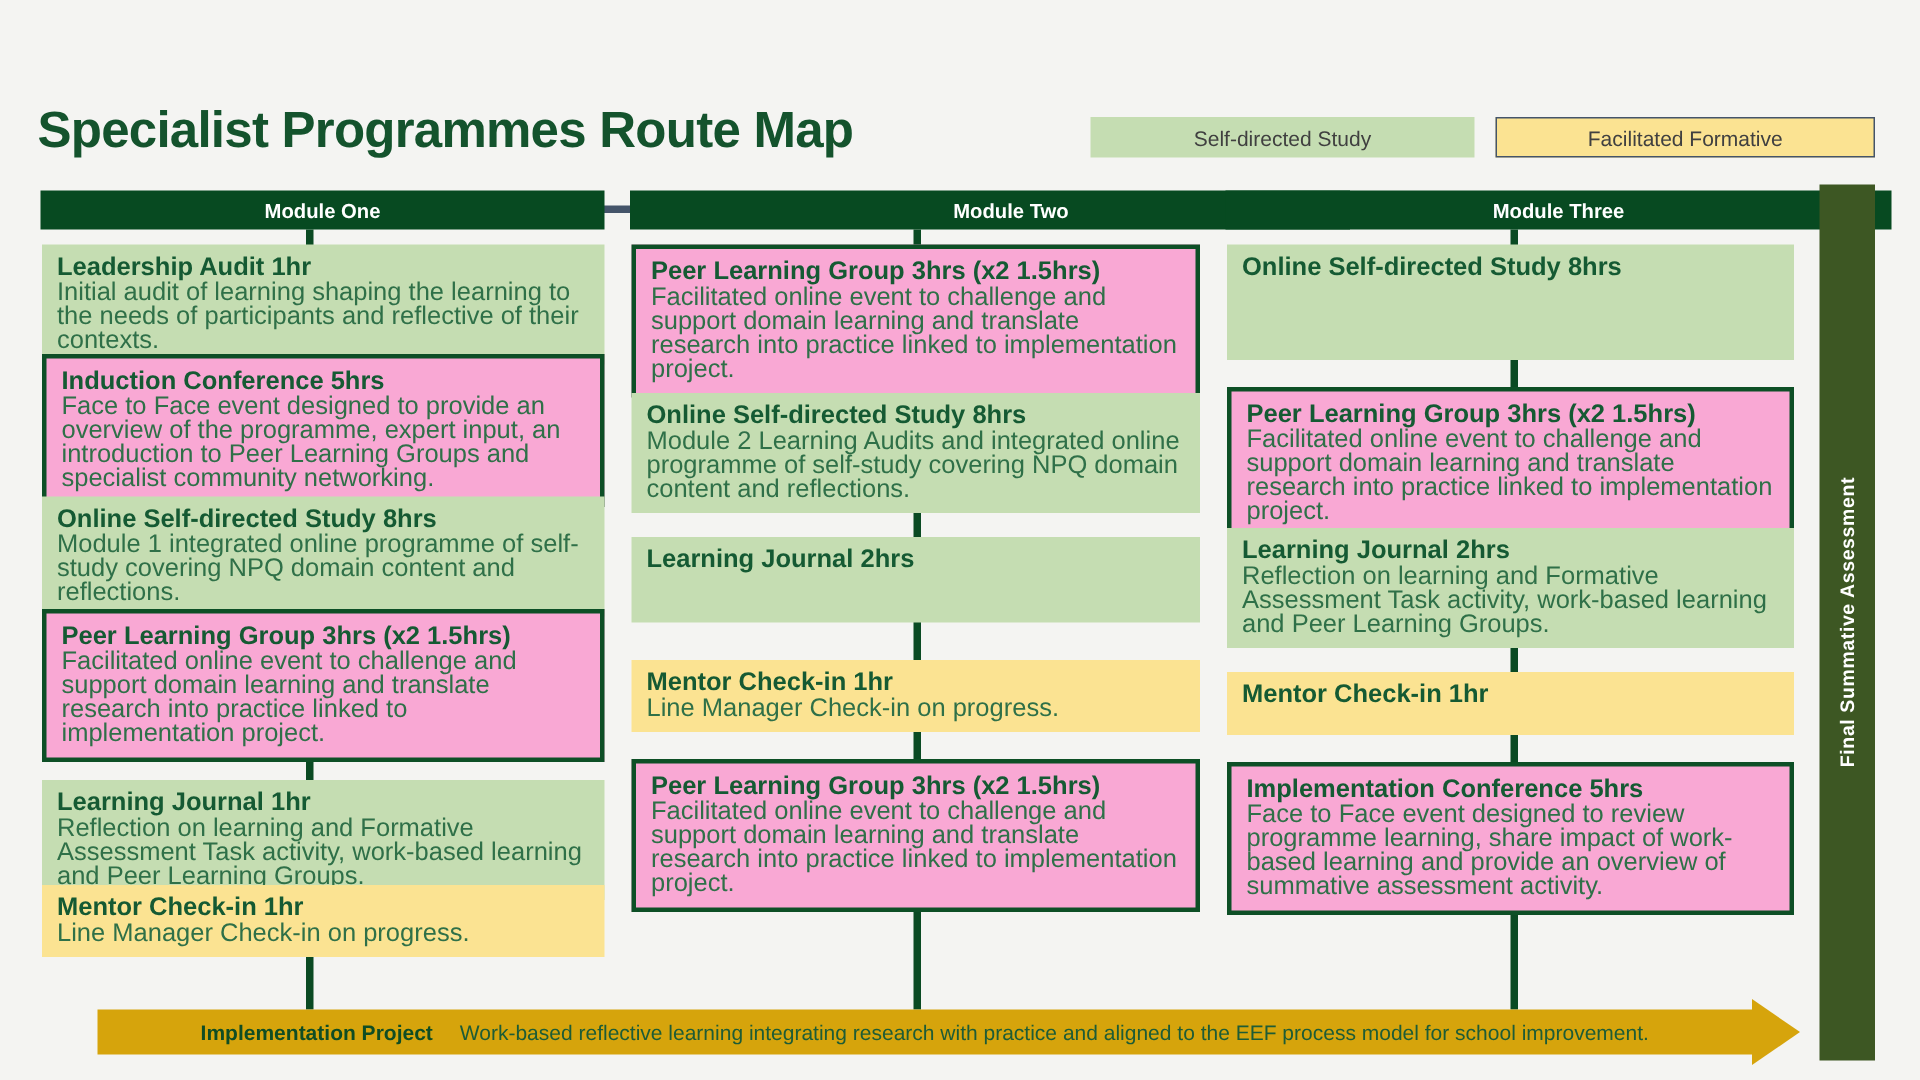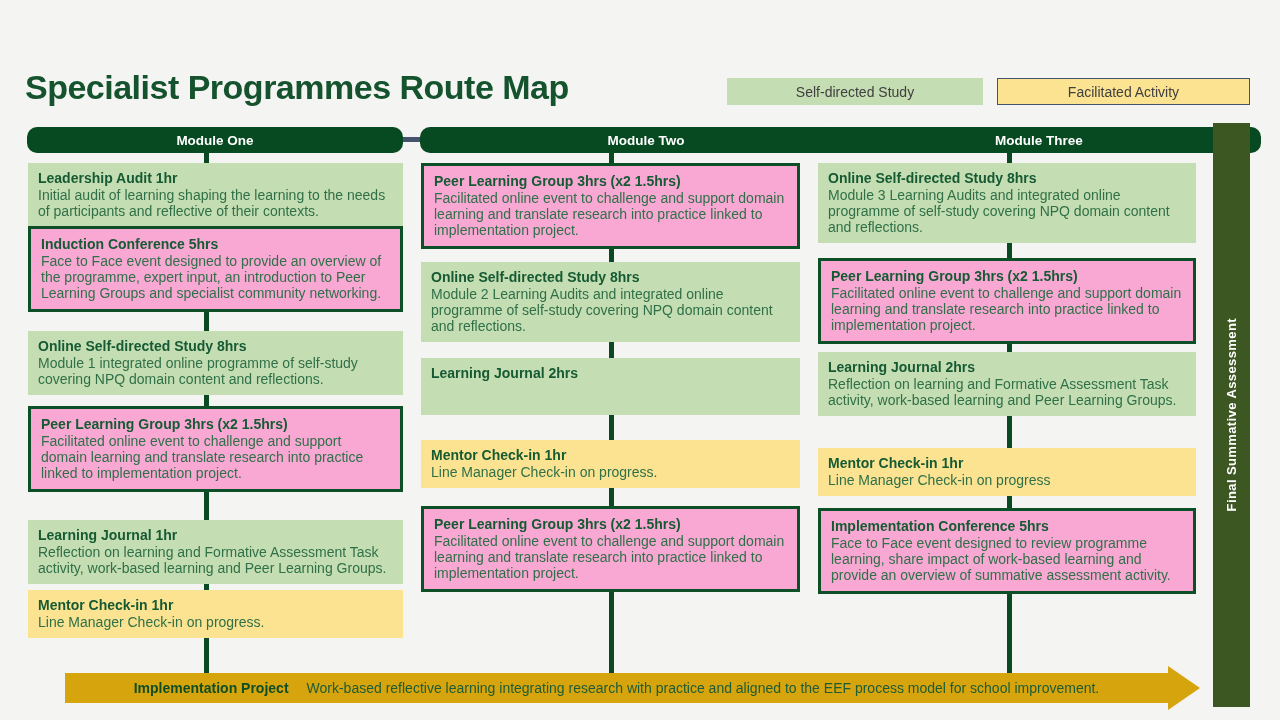--- a/index.html
+++ b/index.html
@@ -26,56 +26,56 @@
     font-size: 14px; color: #404040; box-sizing: border-box;
   }
   .legend-self { left: 727px; width: 256px; background: #c5ddb2; }
   .legend-fac  { left: 997px; width: 253px; background: #fbe392; border: 1px solid #44546a; }
 
   
   .module-header {
     position: absolute; top: 127px; height: 26px;
     background: #074a21; color: #ffffff;
     display: flex; align-items: center; justify-content: center;
-    font-size: 13.5px; font-weight: bold; z-index: 2; border-radius: 10px;
+    font-size: 13.5px; font-weight: bold; z-index: 2;
   }
   .mh1 { left: 27px;  width: 376px; }
-  .mh2 { left: 420px; width: 452px; }
+  .mh2 { left: 420px; width: 452px; padding-left: 28px; }
   .mh3 { left: 817px; width: 444px; }
   .header-connector {
     position: absolute; top: 137px; height: 5px; background: #44546a; z-index: 1;
   }
   .hc1 { left: 402px; width: 19px; }
   .hc2 { left: 799px; width: 19px; }
 
   
   .spine {
     position: absolute; width: 5px; top: 153px; height: 520px;
     background: #0a4a23; z-index: 0;
   }
   .spine1 { left: 204px; }
   .spine2 { left: 609px; }
   .spine3 { left: 1007px; }
 
   
   .box {
     position: absolute; box-sizing: border-box;
     padding: 7px 10px 8px 10px; z-index: 1;
-    font-size: 14px; line-height: 16px;
+    font-size: 17px; line-height: 16px;
   }
   .box-title { font-weight: bold; color: #155a33; margin-bottom: 1px; }
   .box-body  { color: #2f7048; }
   .green  { background: #c5ddb2; }
   .yellow { background: #fbe392; }
   .yellow-b { background: #f9a8d4; border: 3px solid #0d4f26; }
 
   
   .c1 { left: 28px; width: 375px; }
   .m1b1 { top: 163px; min-height: 59px; }
-  .m1b2 { top: 226px; min-height: 80px; }
+  .m1b2 { top: 236px; min-height: 80px; }
   .m1b3 { top: 331px; min-height: 59px; }
   .m1b4 { top: 406px; min-height: 80px; }
   .m1b5 { top: 520px; min-height: 57px; }
   .m1b6 { top: 590px; min-height: 41px; }
 
   
   .c2 { left: 421px; width: 379px; }
   .m2b1 { top: 163px; min-height: 77px; }
   .m2b2 { top: 262px; min-height: 74px; }
   .m2b3 { top: 358px; min-height: 57px; }
@@ -120,21 +120,21 @@
 <body>
 
 <div class="stage">
 
   <h1 class="page-title">Specialist Programmes Route Map</h1>
 
   <div class="legend-box legend-self">
     <span>Self-directed Study</span>
   </div>
   <div class="legend-box legend-fac">
-    <span>Facilitated Activity</span>
+    <span>Facilitated Formative</span>
   </div>
 
   <div class="module-header mh1">Module One</div>
   <div class="header-connector hc1"></div>
   <div class="module-header mh2">Module Two</div>
   <div class="header-connector hc2"></div>
   <div class="module-header mh3">Module Three</div>
 
   <div class="spine spine1"></div>
   <div class="spine spine2"></div>
@@ -180,33 +180,31 @@
     <div class="box-title">Mentor Check-in 1hr</div>
     <div class="box-body">Line Manager Check-in on progress.</div>
   </div>
   <div class="box yellow-b c2 m2b5">
     <div class="box-title">Peer Learning Group 3hrs (x2 1.5hrs)</div>
     <div class="box-body">Facilitated online event to challenge and support domain learning and translate research into practice linked to implementation project.</div>
   </div>
 
   <div class="box green c3 m3b1">
     <div class="box-title">Online Self-directed Study 8hrs</div>
-    <div class="box-body">Module 3 Learning Audits and integrated online programme of self-study covering NPQ domain content and reflections.</div>
   </div>
   <div class="box yellow-b c3 m3b2">
     <div class="box-title">Peer Learning Group 3hrs (x2 1.5hrs)</div>
     <div class="box-body">Facilitated online event to challenge and support domain learning and translate research into practice linked to implementation project.</div>
   </div>
   <div class="box green c3 m3b3">
     <div class="box-title">Learning Journal 2hrs</div>
     <div class="box-body">Reflection on learning and Formative Assessment Task activity, work-based learning and Peer Learning Groups.</div>
   </div>
   <div class="box yellow c3 m3b4">
     <div class="box-title">Mentor Check-in 1hr</div>
-    <div class="box-body">Line Manager Check-in on progress</div>
   </div>
   <div class="box yellow-b c3 m3b5">
     <div class="box-title">Implementation Conference 5hrs</div>
     <div class="box-body">Face to Face event designed to review programme learning, share impact of work-based learning and provide an overview of summative assessment activity.</div>
   </div>
 
   <div class="final-bar">
     <span>Final Summative Assessment</span>
   </div>
 

